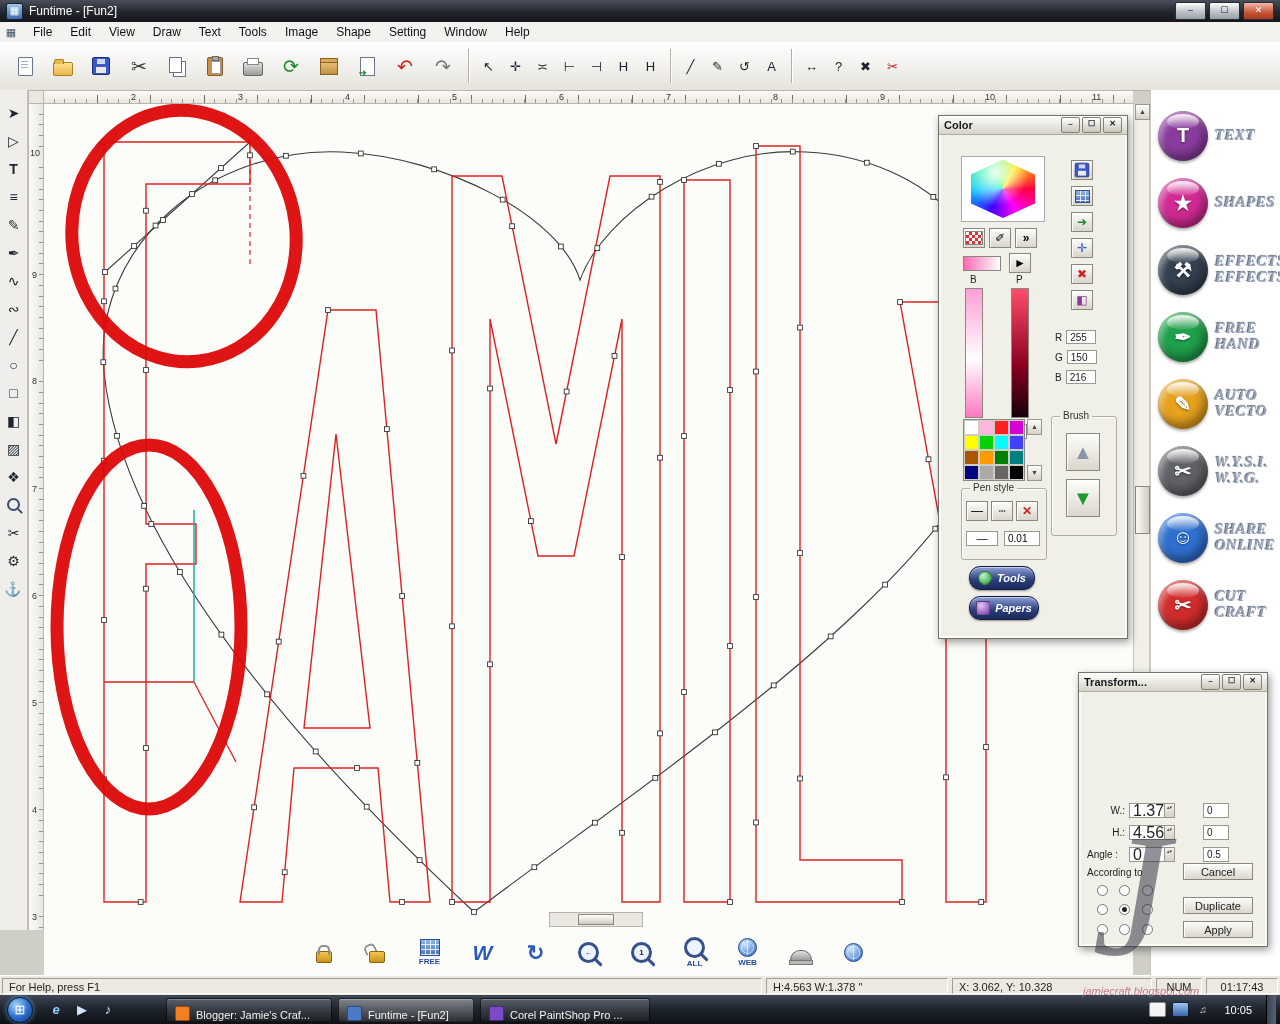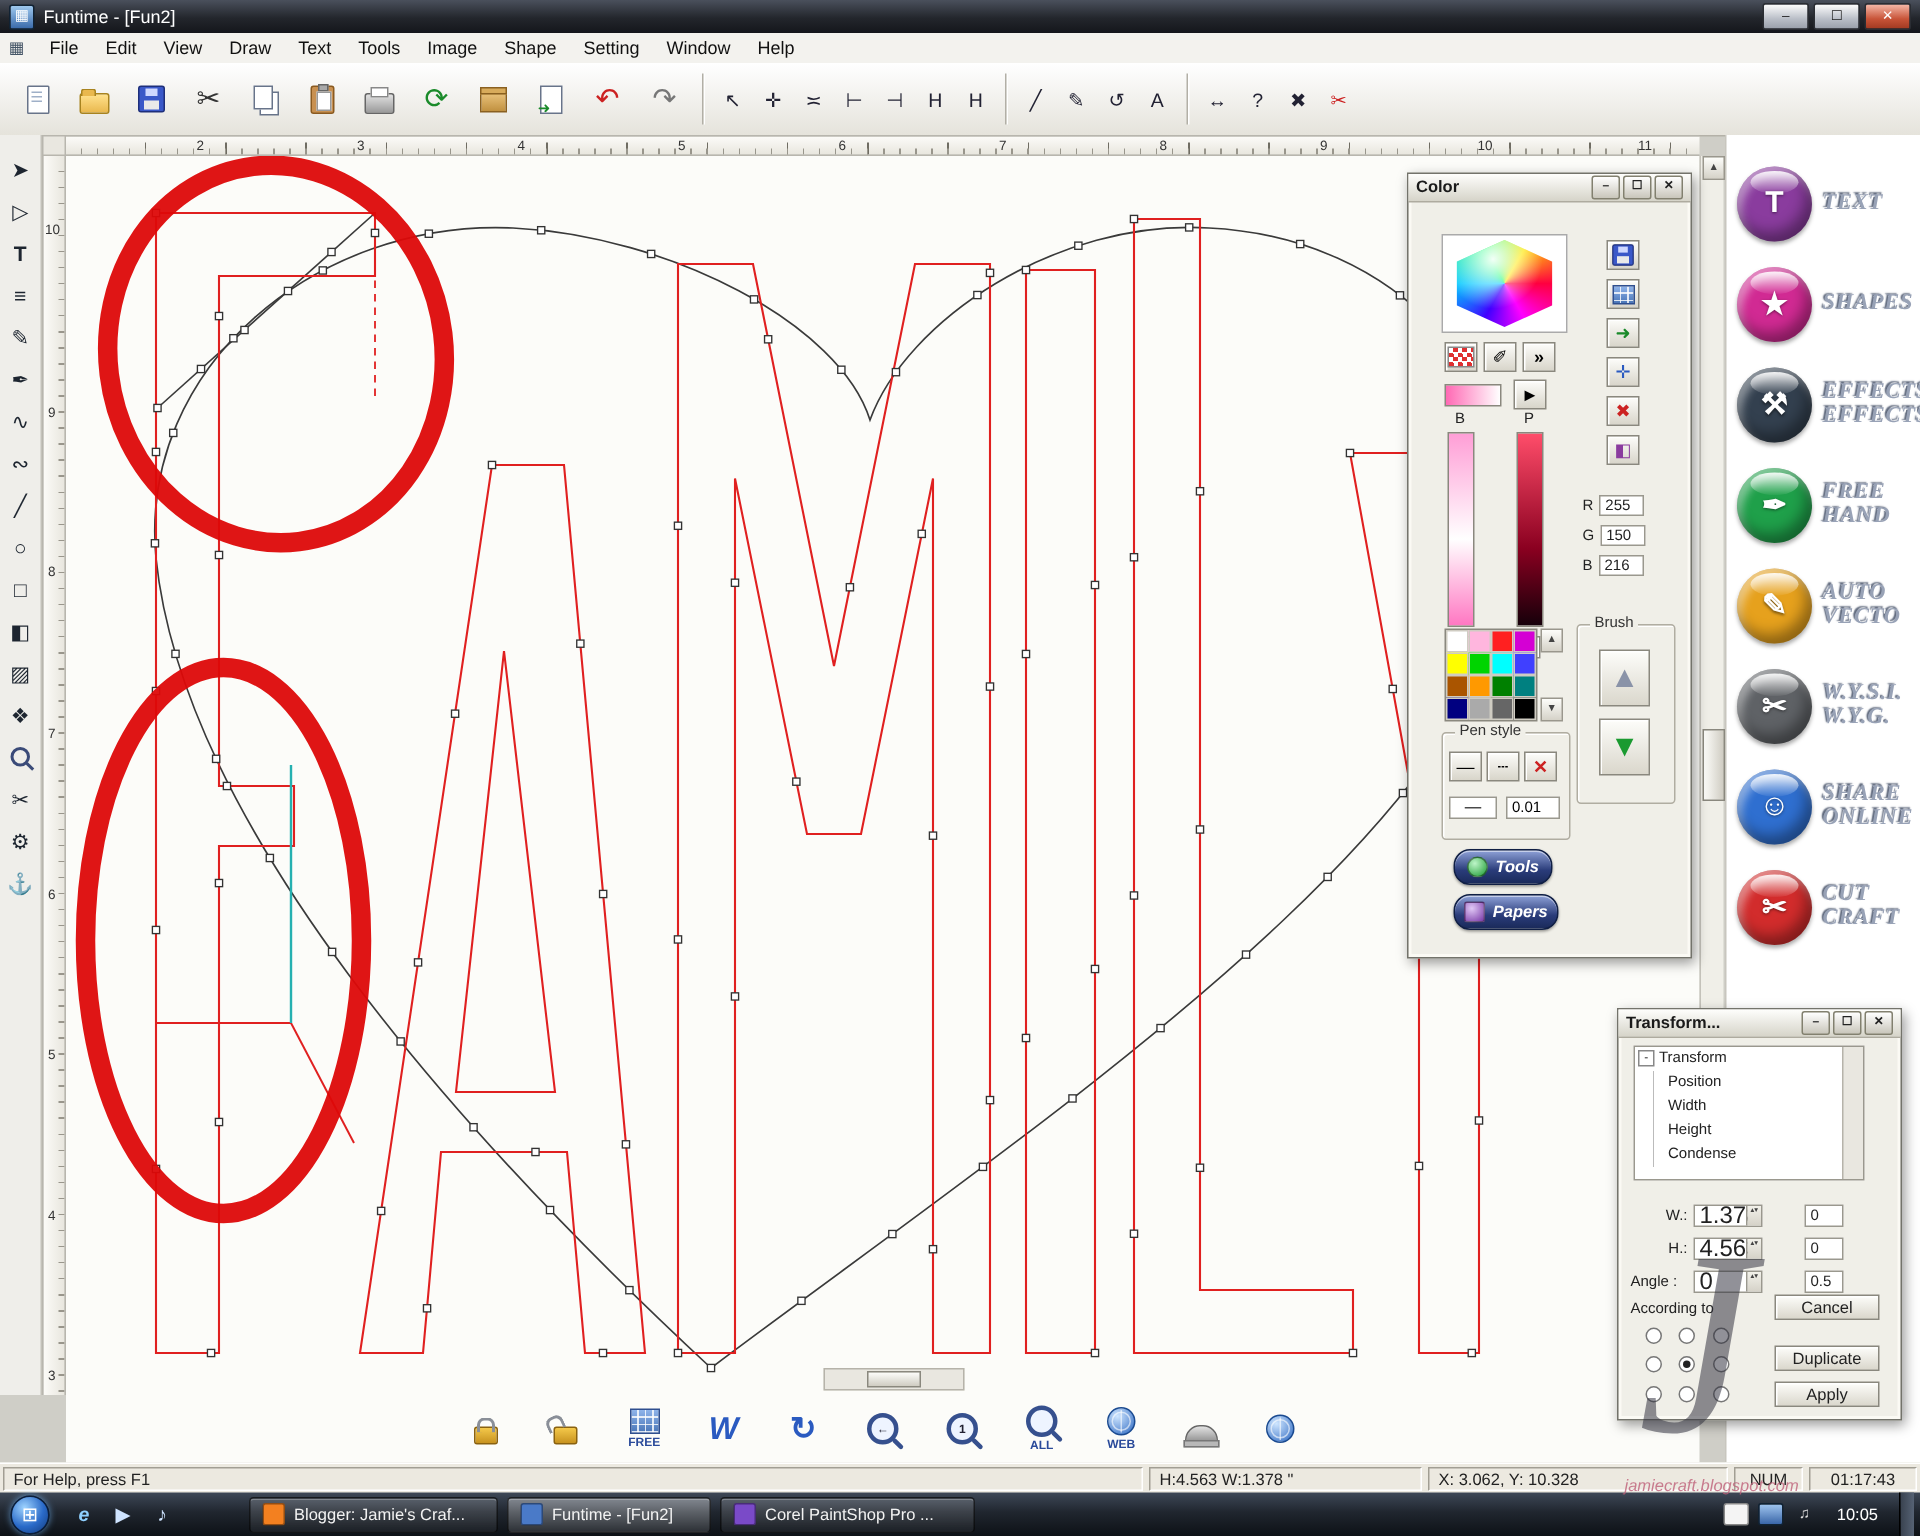--- a/index.html
+++ b/index.html
@@ -102,21 +102,21 @@
   .blabel{font-size:8px;font-weight:bold;color:#2a4a9a;margin-top:1px;}
   .bglyph{font-size:21px;font-weight:bold;color:#2a5ac0;line-height:1;}
   
   #statusbar{left:0;top:975px;width:1280px;height:20px;background:#ece9e0;border-top:1px solid #fff;display:flex;align-items:center;font-size:11px;color:#222;}
   .scell{height:16px;line-height:16px;margin:0 2px;padding:0 6px;border:1px solid;border-color:#a19e93 #fff #fff #a19e93;background:#ece9e0;white-space:nowrap;overflow:hidden;box-sizing:border-box;}
   
   #taskbar{left:0;top:995px;width:1280px;height:29px;background:linear-gradient(#3e4857,#20262f 45%,#0d1116);display:flex;align-items:center;color:#eee;}
   #startorb{width:24px;height:24px;border-radius:50%;margin:0 10px 0 7px;background:radial-gradient(circle at 35% 30%,#9fd4ff,#2a6ac8 55%,#123a7a);
     border:1px solid #0a1e3c;display:flex;align-items:center;justify-content:center;color:#fff;font-size:13px;box-shadow:0 0 5px rgba(120,190,255,.7);}
   .qbtn{width:22px;height:22px;display:flex;align-items:center;justify-content:center;border-radius:3px;font-size:13px;color:#cfe4ff;margin:0 2px;}
-  .taskbtn{height:22px;display:flex;align-items:center;gap:6px;padding:0 8px;margin:0 3px;border-radius:3px;font-size:11px;color:#f2f2f2;
+  .taskbtn{height:22px;display:flex;align-items:flex-end;gap:6px;padding:0 8px;margin:0 3px;border-radius:3px;font-size:11px;color:#f2f2f2;
     background:linear-gradient(rgba(255,255,255,.18),rgba(255,255,255,.05));border:1px solid rgba(0,0,0,.65);box-shadow:inset 0 1px 0 rgba(255,255,255,.25);white-space:nowrap;overflow:hidden;}
   .taskbtn.active{background:linear-gradient(rgba(255,255,255,.38),rgba(255,255,255,.12));}
   .tico{width:13px;height:13px;border-radius:2px;flex:0 0 auto;border:1px solid rgba(0,0,0,.4);}
   #tray{margin-left:auto;display:flex;align-items:center;gap:6px;padding-right:4px;}
   .trayic{width:15px;height:13px;display:flex;align-items:center;justify-content:center;font-size:10px;color:#ddd;}
   .trayic.langbox{background:#f4f4f4;border:1px solid #888;border-radius:2px;}
   .trayic.screen{background:linear-gradient(#9fc4ee,#3a66a8);border:1px solid #123;border-radius:2px;}
   #clock{font-size:11px;color:#fff;padding:0 8px;}
   #showdesk{width:9px;height:29px;background:linear-gradient(90deg,#39424f,#566274);border-left:1px solid #000;}
   
@@ -636,28 +636,20 @@
 
   <div class="floatwin" style="left:1078px;top:672px;width:188px;height:273px;z-index:50;">
     <div class="fwtitle">
       <span>Transform...</span>
       <span class="fwbtns">
         <span class="fwbtn">–</span>
         <span class="fwbtn">☐</span>
         <span class="fwbtn">✕</span>
       </span>
     </div>
-    <div class="treebox">
-      <div class="treerow"><span class="collapse">-</span><span>Transform</span></div>
-      <div class="treerow treechild">Position</div>
-      <div class="treerow treechild">Width</div>
-      <div class="treerow treechild">Height</div>
-      <div class="treerow treechild">Condense</div>
-      <div class="treescroll"></div>
-    </div>
     <div class="trow" style="left:8px;top:130px">
       <span style="width:38px;text-align:right">W.:</span>
       <span class="spin">1.378</span>
       <span class="xtrabox" style="margin-left:24px">0</span>
     </div>
     <div class="trow" style="left:8px;top:152px">
       <span style="width:38px;text-align:right">H.:</span>
       <span class="spin">4.563</span>
       <span class="xtrabox" style="margin-left:24px">0</span>
     </div>

